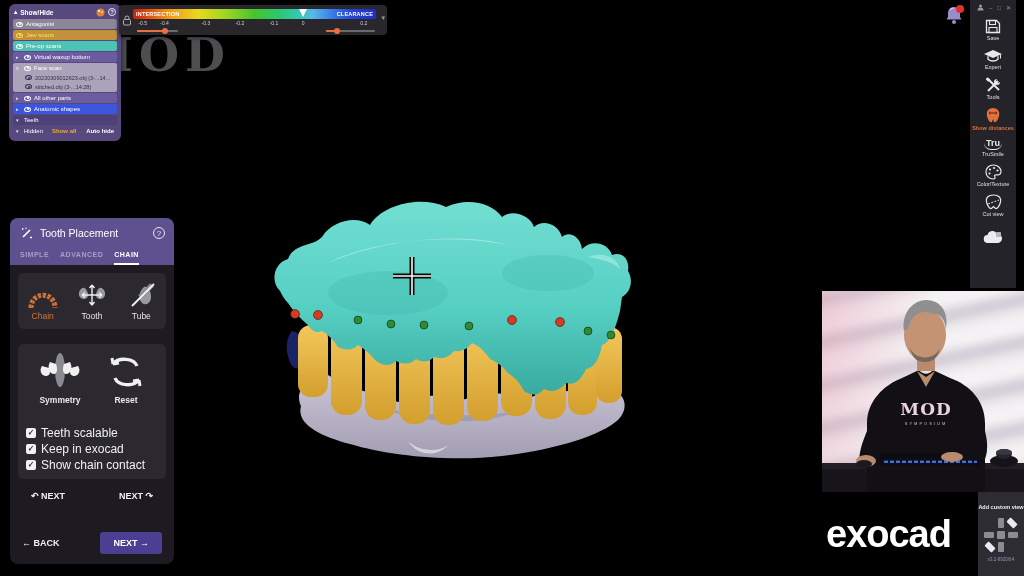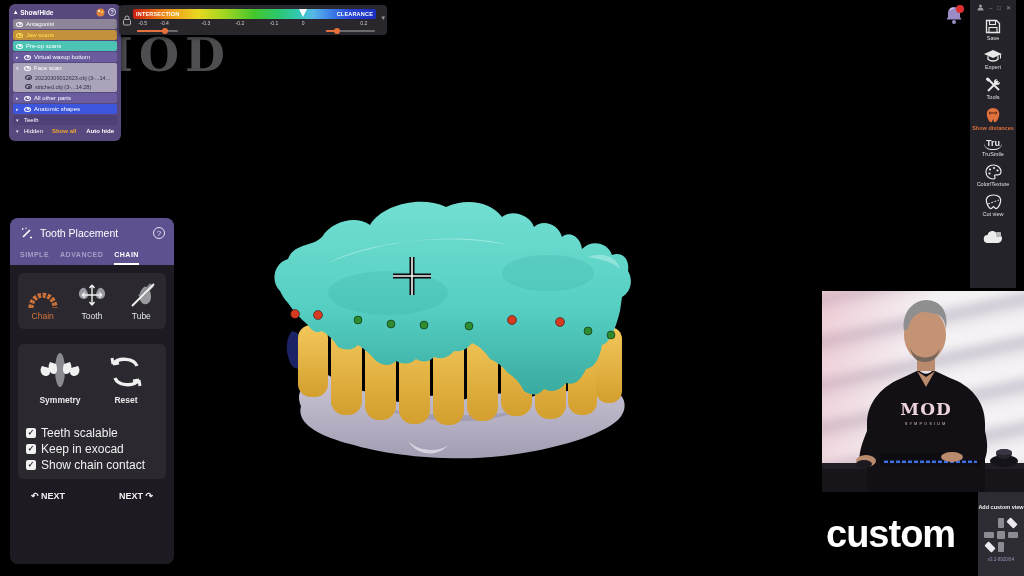--- a/index.html
+++ b/index.html
@@ -348,20 +348,24 @@
         <span class="cbox">✓</span>
         <span class="cb-label">Show chain contact</span>
       </div>
     </div>
 
     <div class="undoredo">
       <span><span>↶</span> <span>NEXT</span></span>
       <span><span>NEXT</span> <span>↷</span></span>
     </div>
 
+    <div class="p-footer">
+      <span class="back-btn"><span>←</span> <span>BACK</span></span>
+      <span class="next-btn"><span>NEXT</span> <span>→</span></span>
+    </div>
   </div>
 </div>
 
 <div id="sidebar">
   <div id="winctrl">
     <svg width="7" height="7" viewBox="0 0 7 7">
         <circle cx="3.5" cy="2" r="1.5" fill="#9a9aa0"></circle>
         <path d="M0.5,6.5 a3,3 0 0 1 6,0 Z" fill="#9a9aa0"></path>
       </svg>
     <span>–</span>
@@ -494,21 +498,21 @@
 
     <g>
       <ellipse cx="182" cy="170" rx="14" ry="6" fill="#15131a"></ellipse>
       <ellipse cx="182" cy="163" rx="8" ry="5" fill="#26232c"></ellipse>
       <ellipse cx="182" cy="161" rx="8" ry="3" fill="#3a3644"></ellipse>
     </g>
   </svg>
 </div>
 
 <div id="exlogo">
-  <span>custom</span>
+  <span>exocad</span>
 </div>
 
 <div id="customview">
   <span class="cv-label">Add custom view</span>
   <svg width="42" height="42" viewBox="0 0 42 42" style="margin-top:4px">
     <rect x="17" y="17" width="8" height="8" rx="1" fill="#8d8a94"></rect>
     <rect x="18" y="4" width="6" height="10" rx="1" fill="#8d8a94"></rect>
     <rect x="18" y="28" width="6" height="10" rx="1" fill="#8d8a94"></rect>
     <rect x="4" y="18" width="10" height="6" rx="1" fill="#8d8a94"></rect>
     <rect x="28" y="18" width="10" height="6" rx="1" fill="#8d8a94"></rect>

